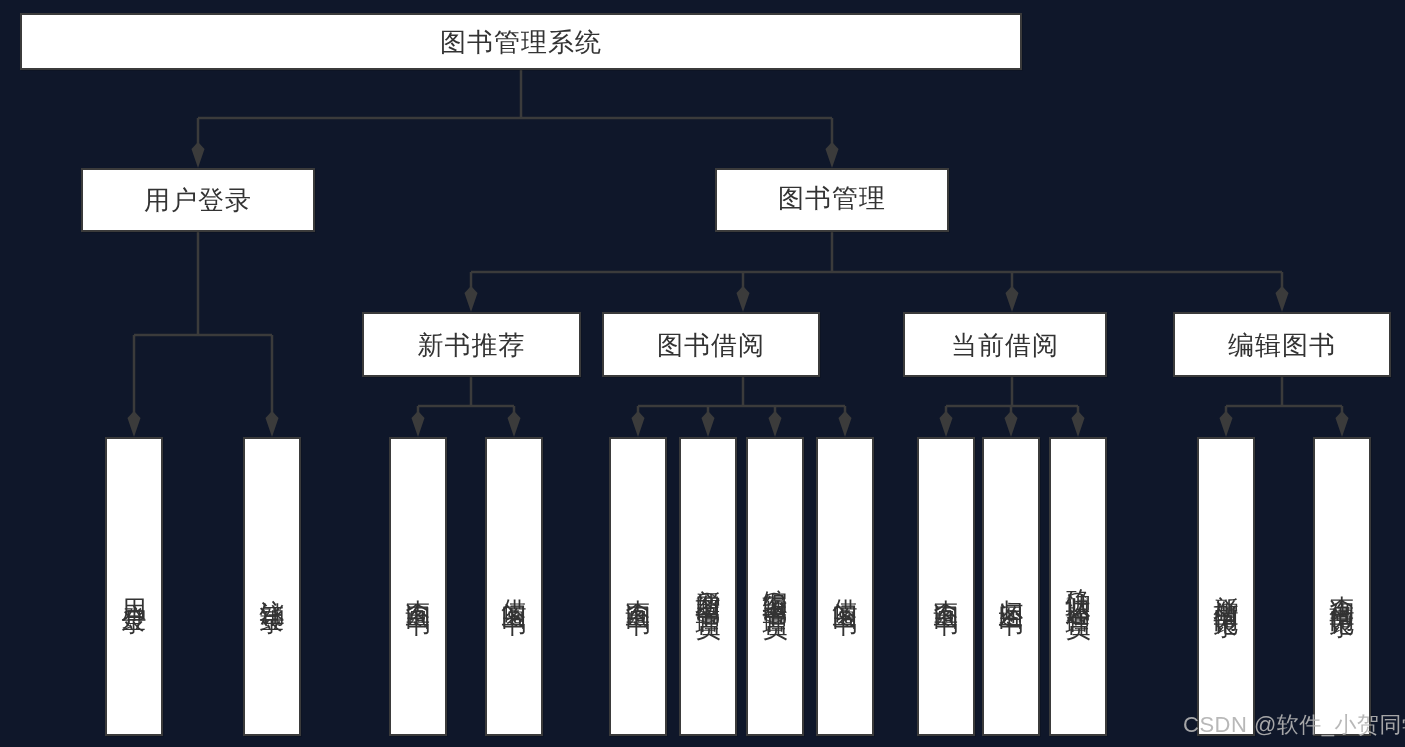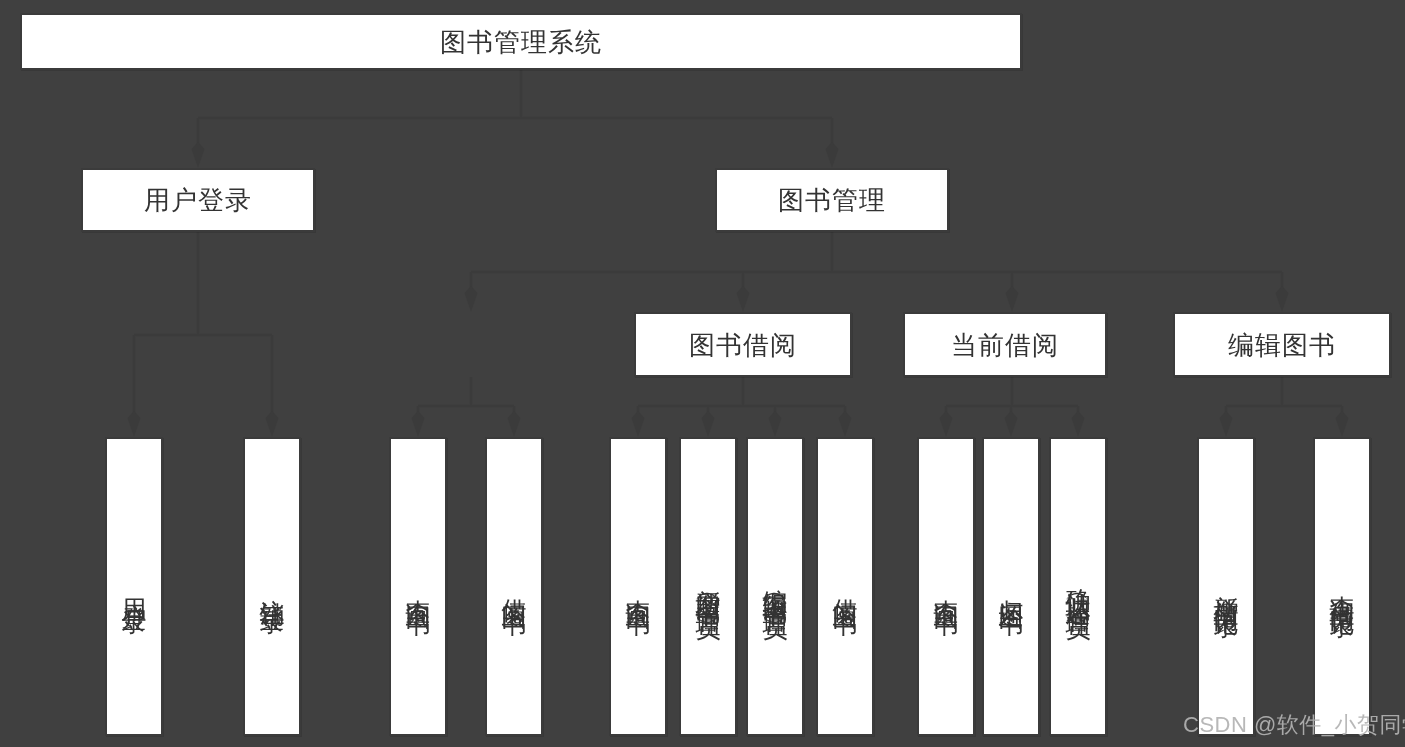--- a/index.html
+++ b/index.html
@@ -4,21 +4,21 @@
 <style>
   html, body {
     margin: 0;
     padding: 0;
     background: #ffffff;
   }
   #canvas {
     position: relative;
     width: 1405px;
     height: 747px;
-    background: #404040;
+    background: #0f172a;
     font-family: "Liberation Sans", "DejaVu Sans", sans-serif;
     overflow: hidden;
   }
   #connectors {
     position: absolute;
     left: 0;
     top: 0;
     width: 1405px;
     height: 747px;
     z-index: 1;
@@ -36,24 +36,24 @@
     box-shadow: 1px 1px 0 rgba(0,0,0,0.12);
   }
   .h-label {
     font-size: 26px;
     line-height: 1;
     letter-spacing: 1px;
     white-space: nowrap;
   }
   .box.root   { left: 20px;  top: 13px;  width: 1002px; height: 57px; border-width: 2px; }
   .box.lvl2-a { left: 81px;  top: 168px; width: 234px;  height: 64px; }
-  .box.lvl2-b { left: 715px; top: 168px; width: 234px;  height: 64px; }
+  .box.lvl2-b { left: 715px; top: 168px; width: 234px;  height: 64px; font-family: Liberation Mono, monospace; }
   .box.lvl3   { top: 312px;  height: 65px; }
   .box.lvl3-a { left: 362px;  width: 219px; }
-  .box.lvl3-b { left: 634px;  width: 218px; }
+  .box.lvl3-b { left: 602px;  width: 218px; }
   .box.lvl3-c { left: 903px;  width: 204px; }
   .box.lvl3-d { left: 1173px; width: 218px; }
   .box.leaf {
     top: 437px;
     width: 58px;
     height: 299px;
   }
   .v-label {
     writing-mode: vertical-rl;
     text-orientation: mixed;
@@ -116,20 +116,23 @@
     <span class="h-label">图书管理系统</span>
   </div>
 
   <div class="box lvl2-a">
     <span class="h-label">用户登录</span>
   </div>
   <div class="box lvl2-b">
     <span class="h-label">图书管理</span>
   </div>
 
+  <div class="box lvl3 lvl3-a">
+    <span class="h-label">新书推荐</span>
+  </div>
   <div class="box lvl3 lvl3-b">
     <span class="h-label">图书借阅</span>
   </div>
   <div class="box lvl3 lvl3-c">
     <span class="h-label">当前借阅</span>
   </div>
   <div class="box lvl3 lvl3-d">
     <span class="h-label">编辑图书</span>
   </div>
 

